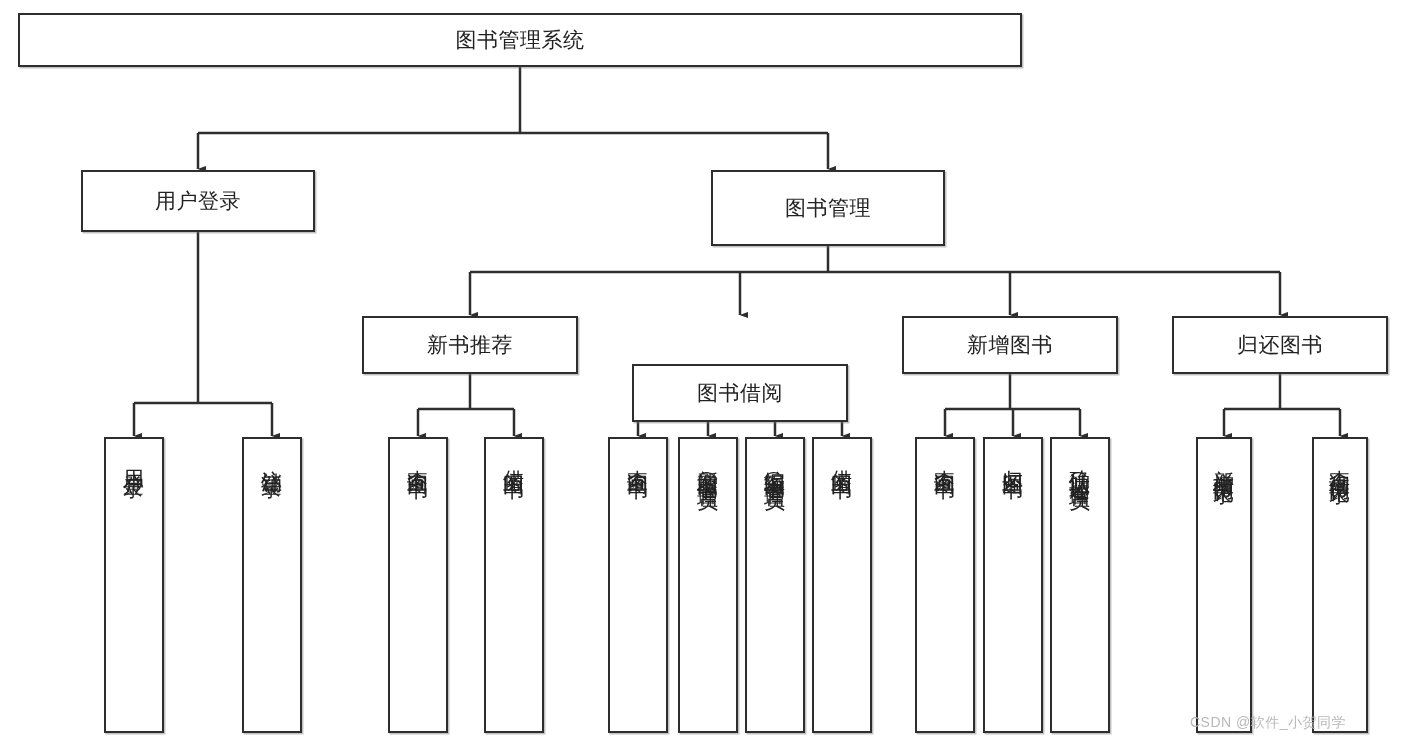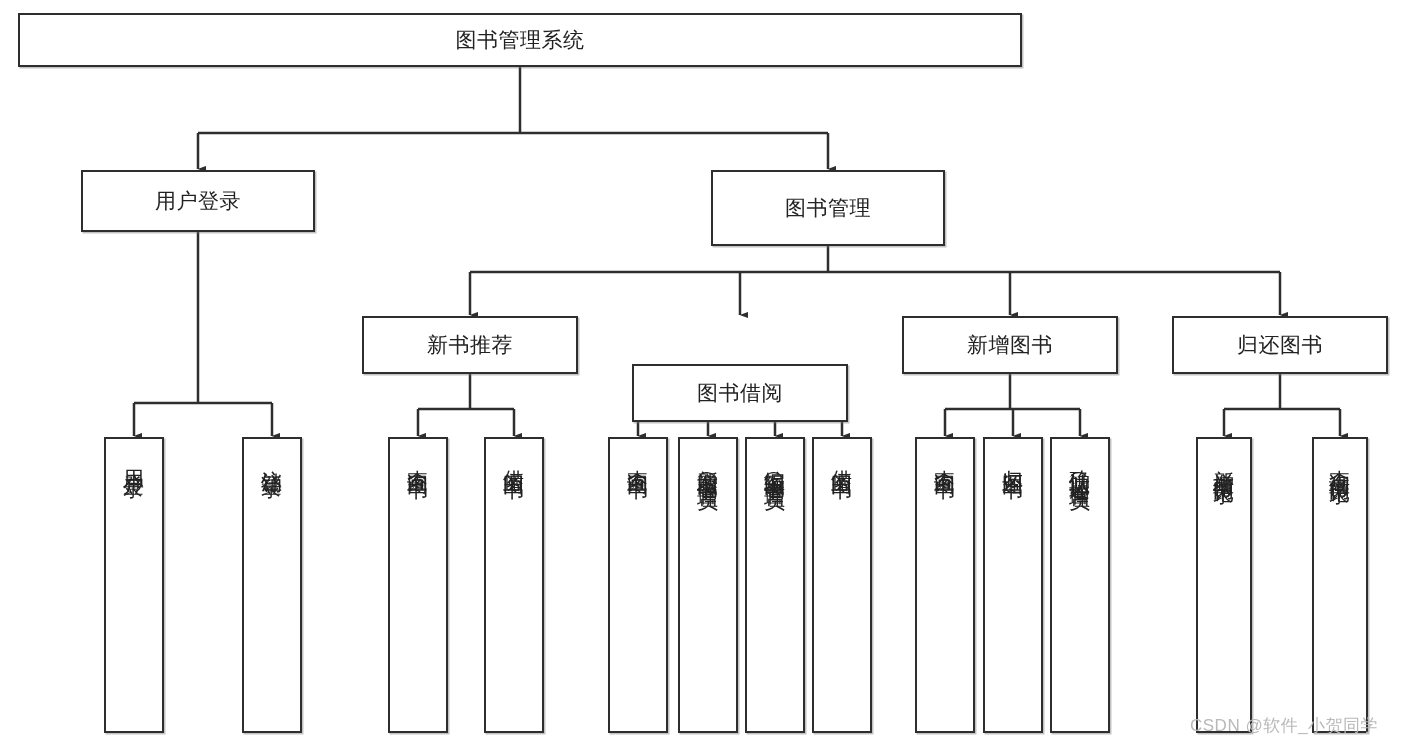--- a/index.html
+++ b/index.html
@@ -53,21 +53,21 @@
     text-orientation: upright;
     white-space: normal;
     letter-spacing: 3px;
     font-size: 21px;
     line-height: 1.0;
     max-height: 100%;
   }
   .watermark {
     position: absolute;
     color: #b9b9b9;
-    font-size: 17px;
+    font-size: 14px;
     white-space: nowrap;
     letter-spacing: 0.5px;
     pointer-events: none;
   }
 </style>
 </head>
 <body>
 
 <div id="diagram-root">
   <svg class="diagram-svg" viewBox="0 0 1405 747" preserveAspectRatio="none">

